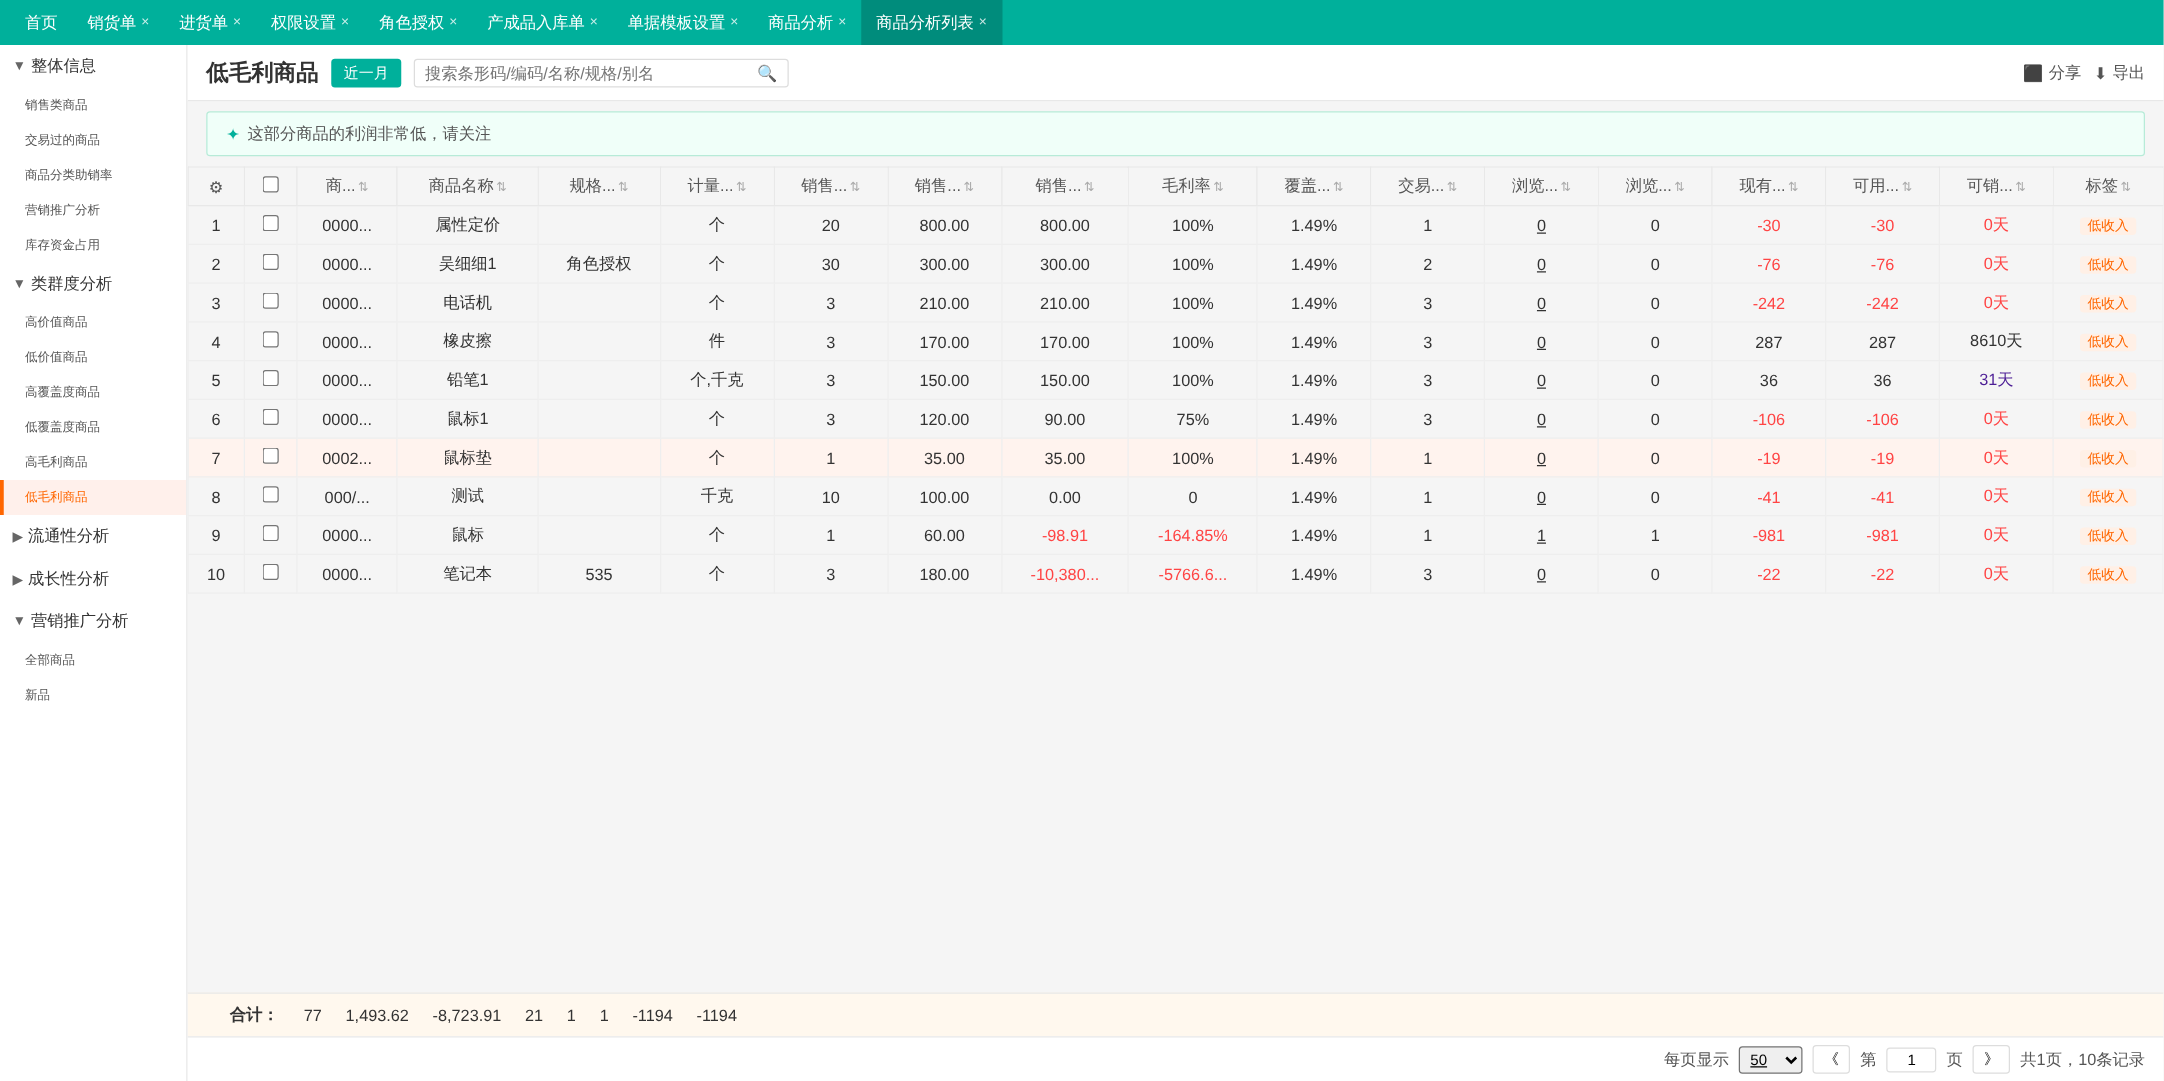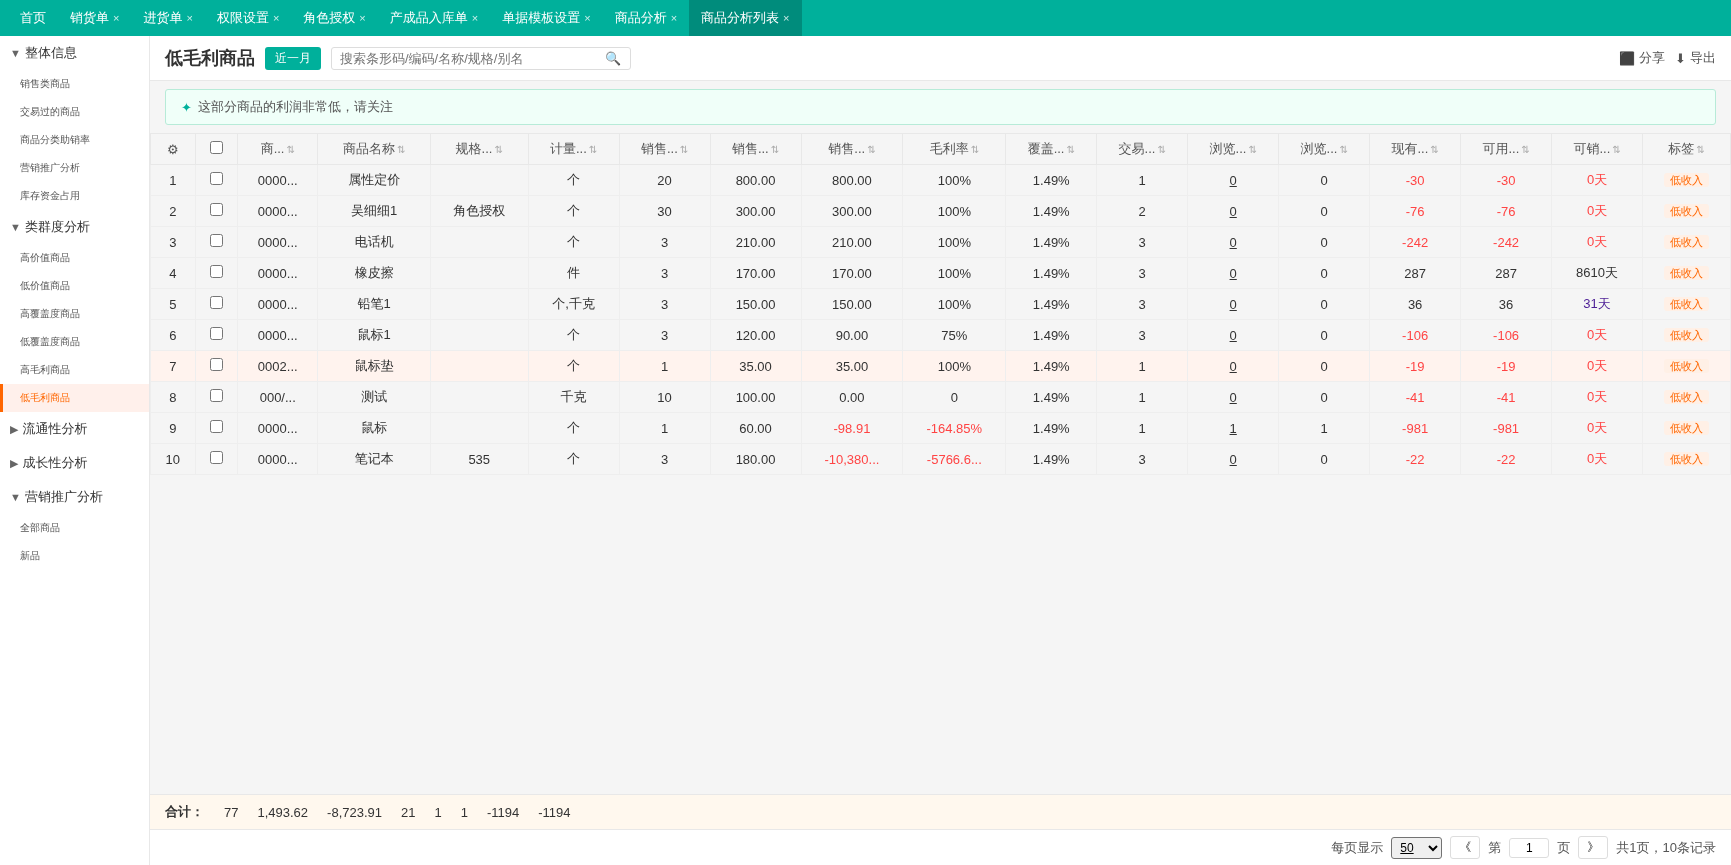--- a/index.html
+++ b/index.html
@@ -186,21 +186,21 @@
     .footer-total {
       background: #fff8ee;
       border-top: 1px solid #e8e8e8;
       padding: 8px 15px;
       display: flex;
       align-items: center;
       gap: 20px;
       font-size: 13px;
       color: #333;
     }
-    .footer-total .total-label { font-weight: bold; }
+    .footer-total .total-label { font-weight: bold; margin-left: 19px; }
     .footer-total .total-values {
       display: flex;
       gap: 19px;
     }
 
     
     .pagination {
       background: #fff;
       border-top: 1px solid #e8e8e8;
       padding: 6px 15px;

